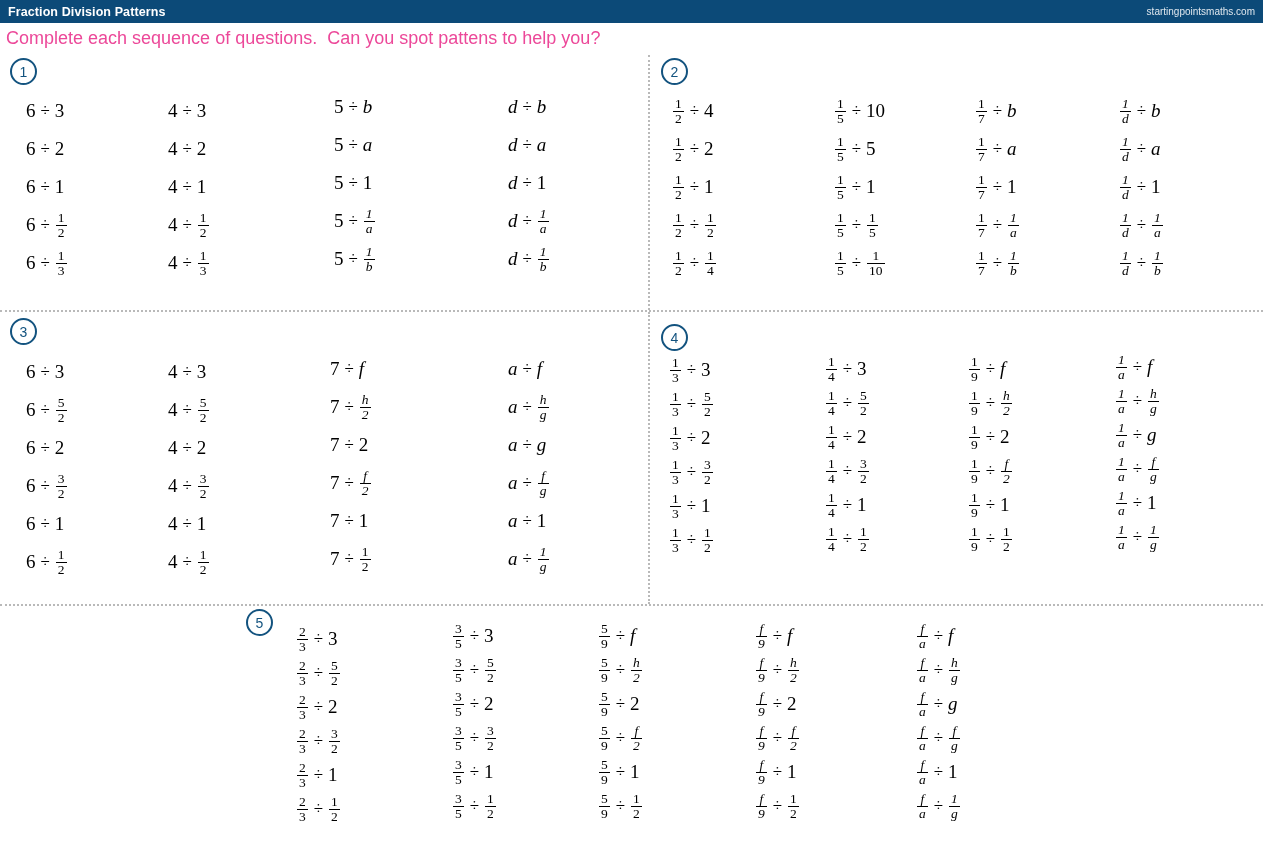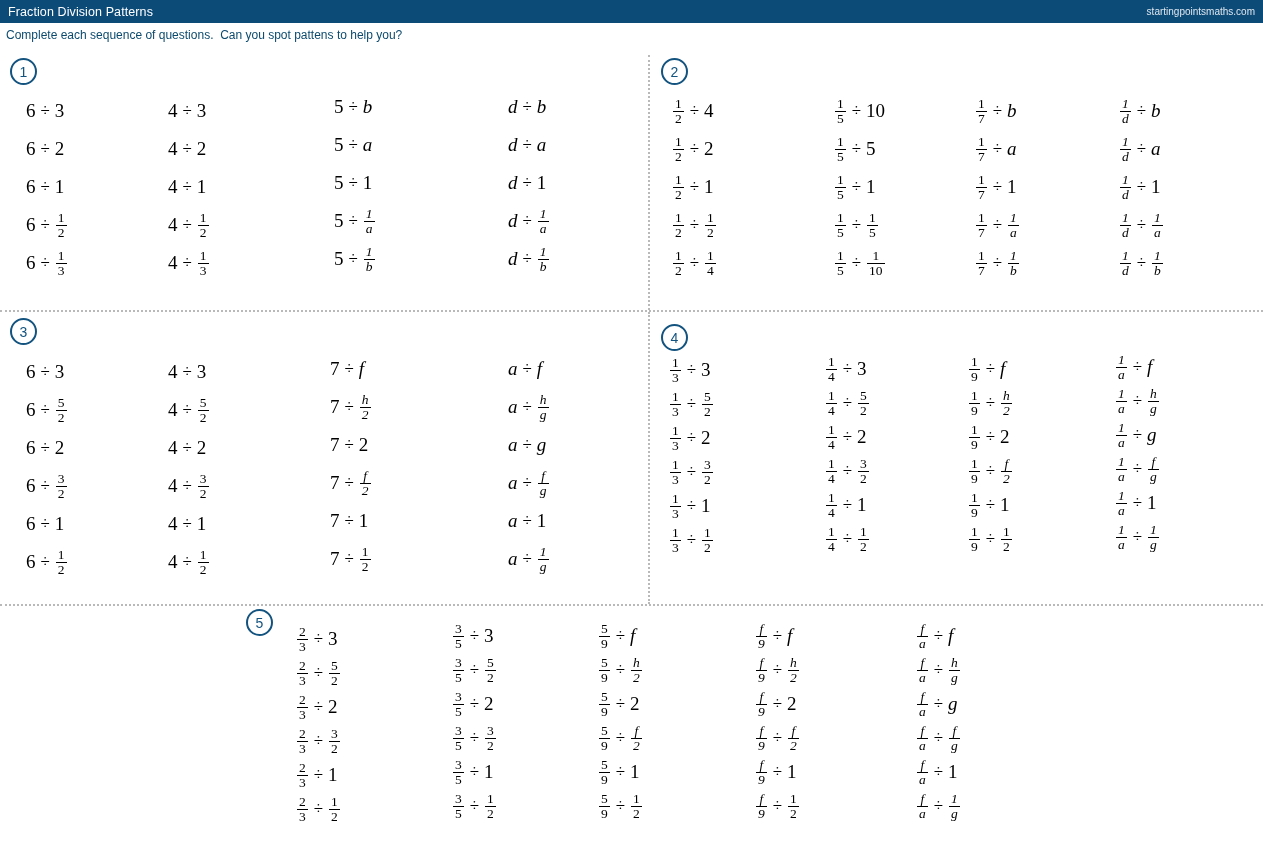--- a/index.html
+++ b/index.html
@@ -14,30 +14,30 @@
   
   .titlebar {
     position: absolute; left: 0; top: 0;
     width: 1263px; height: 23px;
     background: #0c4a78;
     display: flex; align-items: center;
     justify-content: space-between;
     padding: 0 8px 0 8px;
   }
   .titlebar .app-title {
-    color: #ffffff; font-size: 12.5px; font-weight: normal;
+    color: #ffffff; font-size: 12.5px; font-weight: bold;
     letter-spacing: 0.1px;
   }
   .titlebar .site {
     color: #dfe7ee; font-size: 10px;
   }
 
   .subtitle {
     position: absolute; left: 6px; top: 28px;
-    font-size: 12px; color: #0c4a6e;
+    font-size: 18px; color: #ec4899;
     white-space: pre;
   }
 
   
   .hdiv {
     position: absolute; left: 0; width: 1263px;
     height: 0; border-top: 2px dotted #b9b9b9;
   }
   .vdiv {
     position: absolute; top: 0; width: 0;

